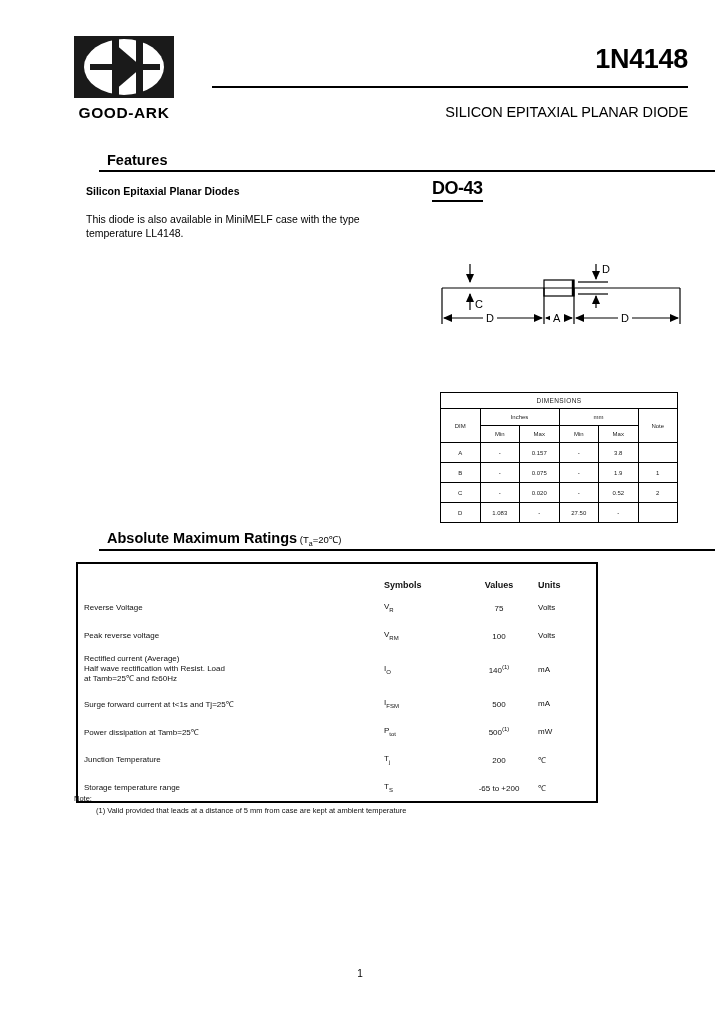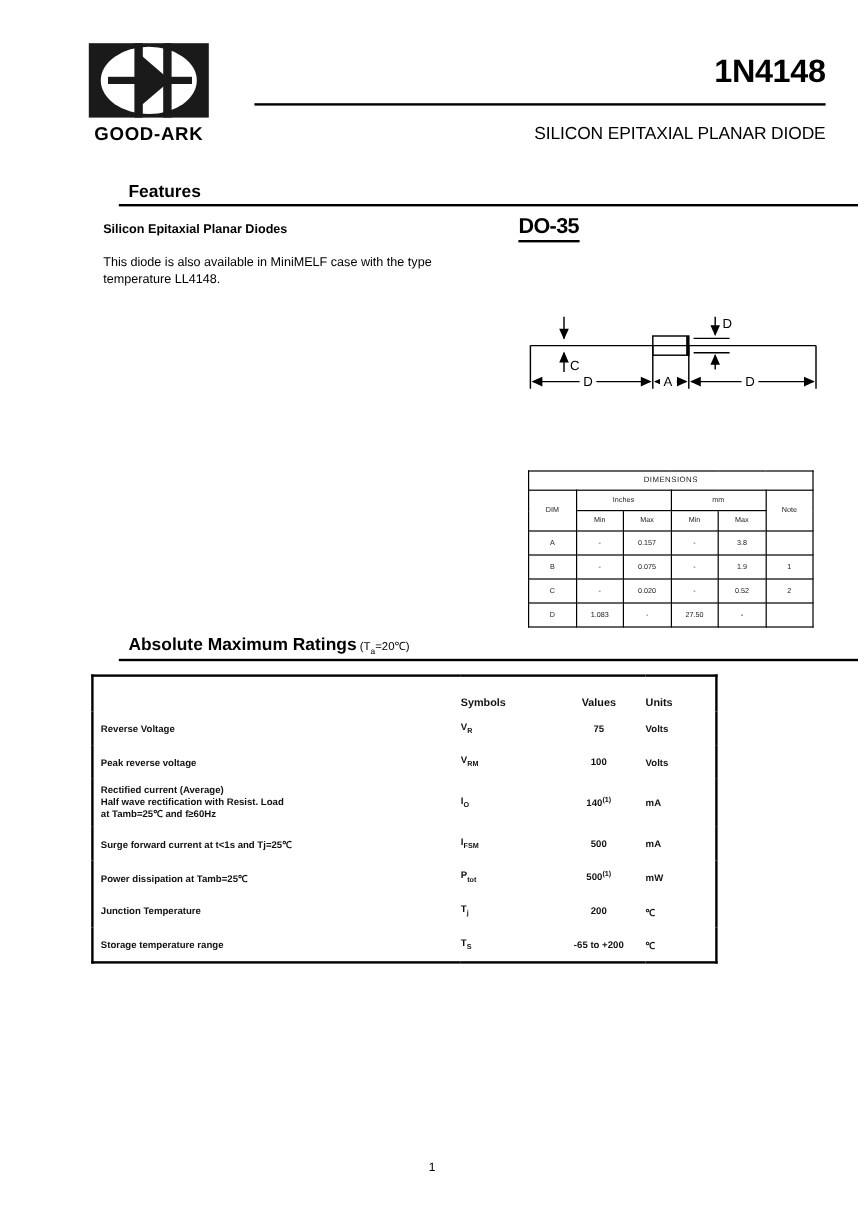--- a/index.html
+++ b/index.html
@@ -191,21 +191,21 @@
     left: 76px; top: 562px;
     width: 512px;
     border: 2px solid #000;
     border-collapse: collapse;
     font-size: 8px;
     table-layout: fixed;
   }
   .ratings-table td, .ratings-table th {
     padding: 0 0 0 6px;
     vertical-align: middle;
-    font-weight: bold;
+    font-weight: normal;
     text-align: left;
     color: #111;
     border: 0;
   }
   .ratings-table .col-param  { width: 300px; }
   .ratings-table .col-symbol { width: 76px; padding-left: 0; }
   .ratings-table .col-value  { width: 78px; text-align: center; padding-left: 0; }
   .ratings-table .col-unit   { width: 58px; text-align: left; padding-left: 0; }
   .ratings-table thead td {
     height: 26px;
@@ -269,21 +269,21 @@
     <div class="section-rule"></div>
   </div>
 
   <div class="features-text">
     <div class="bold">Silicon Epitaxial Planar Diodes</div>
     <div class="features-gap"></div>
     <div>This diode is also available in MiniMELF case with the type</div>
     <div>temperature LL4148.</div>
   </div>
 
-  <div class="do-label">DO-35</div>
+  <div class="do-label">DO-43</div>
 
   <div class="package-drawing">
     <svg width="262" height="100" viewBox="0 0 262 100">
       <g stroke="#000" fill="none" stroke-width="1.2">
 
         <line x1="12" y1="36" x2="250" y2="36"></line>
 
         <line x1="12" y1="36" x2="12" y2="72"></line>
         <line x1="250" y1="36" x2="250" y2="72"></line>
 
@@ -459,16 +459,20 @@
       </tr>
       <tr>
         <td class="col-param">Storage temperature range</td>
         <td class="col-symbol"><span>T</span><sub>S</sub></td>
         <td class="col-value"><span>-65 to +200</span><sup></sup></td>
         <td class="col-unit">℃</td>
       </tr>
     </tbody>
   </table>
 
+  <div class="note-block">
+    <div class="note-title">Note:</div>
+    <div class="note-item">(1) Valid provided that leads at a distance of 5 mm from case are kept at ambient temperature</div>
+  </div>
 
   <div class="page-number">1</div>
 
 </div>
 
 </body></html>

